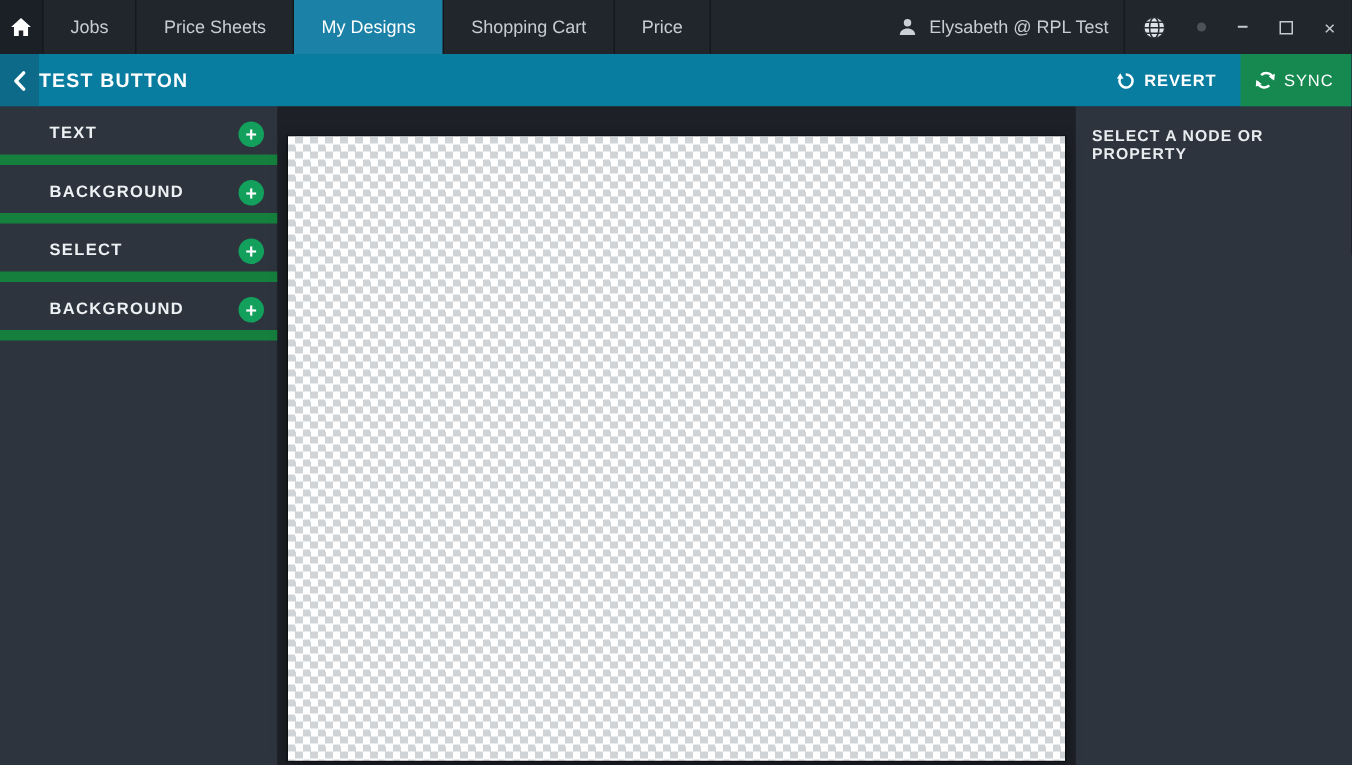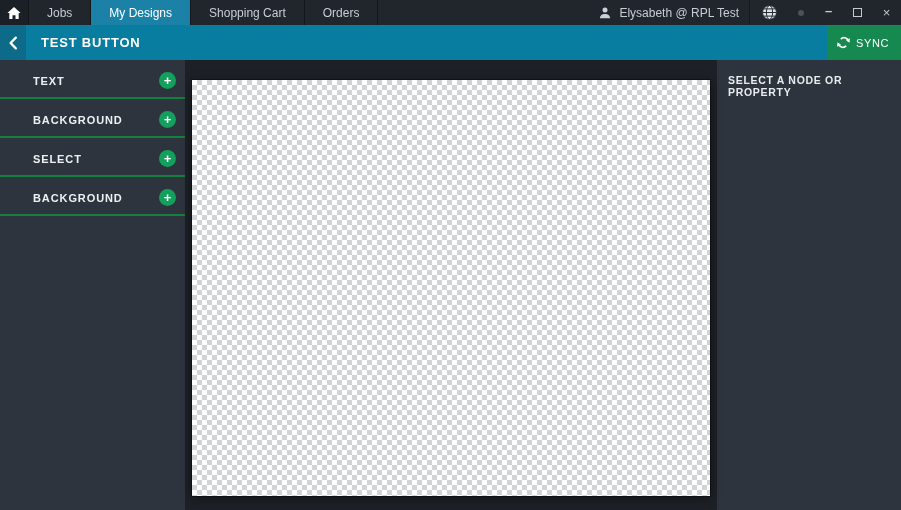--- a/index.html
+++ b/index.html
@@ -5,21 +5,21 @@
   * { margin:0; padding:0; box-sizing:border-box; }
   html,body { width:901px; height:510px; overflow:hidden; }
   body {
     font-family:"Liberation Sans","DejaVu Sans",sans-serif;
     background:#1d2127; color:#e8ecef;
     -webkit-font-smoothing:antialiased;
   }
 
   
   .topbar {
-    height:25px; background:#21262c; display:flex; align-items:stretch;
+    height:36px; background:#21262c; display:flex; align-items:stretch;
     font-size:12px; color:#c6cdd5;
   }
   .home-tile {
     width:29px; background:#1b2026; display:flex; align-items:center; justify-content:center;
     border-right:1px solid #14181d; cursor:pointer;
   }
   .tab {
     display:flex; align-items:center; padding:0 18px;
     border-right:1px solid #14181d; cursor:pointer; white-space:nowrap;
   }
@@ -36,42 +36,42 @@
   }
   .max-box { width:9px; height:9px; border:1.5px solid #c3cad1; }
   .min-glyph { position:relative; top:-2px; font-weight:bold; }
 
   
   .appbar { height:35px; background:#097d9f; display:flex; align-items:stretch; }
   .back-tile {
     width:26px; background:#0d6b89; display:flex; align-items:center; justify-content:center; cursor:pointer;
   }
   .appbar-title {
-    display:flex; align-items:center; margin-left:15px;
+    display:flex; align-items:center; 
     font-size:13px; font-weight:bold; letter-spacing:.8px; color:#ffffff;
   }
   .appbar .spacer { flex:1; }
   .revert-btn {
     display:flex; align-items:center; gap:6px; padding:0 16px;
     color:#ffffff; font-size:11px; font-weight:bold; letter-spacing:.6px; cursor:pointer;
     background:transparent; border:none;
   }
   .sync-btn {
     display:flex; align-items:center; gap:6px; padding:0 12px 0 10px;
     background:#15894f; color:#ffffff; font-size:11px; font-weight:normal; letter-spacing:.6px;
     border:none; cursor:pointer;
   }
 
   
   .main { display:flex; height:450px; }
 
   .sidebar { width:185px; background:#2e343d; }
   .srow {
     height:39px; display:flex; align-items:center;
-    padding:4px 9px 0 33px; border-bottom:2px solid #15803d; cursor:pointer;
+    padding:4px 9px 0 33px; border-bottom:7px solid #15803d; cursor:pointer;
   }
   .srow-label {
     flex:1; font-size:11px; font-weight:bold; letter-spacing:.9px; color:#eef1f4;
   }
   .plus-btn {
     width:17px; height:17px; border-radius:50%; background:#12a05c; border:none;
     color:#ffffff; font-size:13px; font-weight:bold; line-height:15px; text-align:center;
     cursor:pointer; padding:0; display:flex; align-items:center; justify-content:center;
   }
 
@@ -95,23 +95,24 @@
 
 <div class="topbar">
   <div class="home-tile">
     <span>
       <svg width="14" height="14" viewBox="0 0 14 14">
         <path d="M7 1 L13.6 7 H11.7 V13 H8.5 V9.3 H5.5 V13 H2.3 V7 H0.4 Z" fill="#ffffff"></path>
       </svg>
     </span>
   </div>
   <div class="tab">Jobs</div>
+  <div class="tab">Price Sheets</div>
   <div class="tab active">My Designs</div>
   <div class="tab">Shopping Cart</div>
-  <div class="tab">Orders</div>
+  <div class="tab">Price</div>
   <div class="spacer"></div>
 
   <div class="user-chip">
     <span>
       <svg width="14" height="14" viewBox="0 0 14 14">
         <circle cx="7" cy="4.1" r="2.5" fill="#c9d0d8"></circle>
         <path d="M1.9 12.3 c0-2.8 2.3-4.3 5.1-4.3 s5.1 1.5 5.1 4.3 z" fill="#c9d0d8"></path>
       </svg>
     </span>
     <span>Elysabeth @ RPL Test</span>
@@ -153,20 +154,29 @@
   <div class="back-tile">
     <span>
       <svg width="12" height="16" viewBox="0 0 12 16">
         <polyline points="8.8,2.6 3.6,8 8.8,13.4" fill="none" stroke="#ffffff" stroke-width="2.3" stroke-linecap="round" stroke-linejoin="round"></polyline>
       </svg>
     </span>
   </div>
   <div class="appbar-title">TEST BUTTON</div>
   <div class="spacer"></div>
 
+  <button class="revert-btn">
+    <span>
+      <svg width="13" height="13" viewBox="0 0 14 14">
+        <path d="M3.0 5.4 A4.7 4.7 0 1 0 7 2.8" fill="none" stroke="#ffffff" stroke-width="1.8"></path>
+        <polygon points="0.6,5.9 5.4,5.9 3.0,1.9" fill="#ffffff"></polygon>
+      </svg>
+    </span>
+    <span>REVERT</span>
+  </button>
 
   <button class="sync-btn">
     <span>
       <svg width="13" height="13" viewBox="0 0 14 14">
         <path d="M12.6 6.2 A5 5 0 0 0 4.1 3.3" fill="none" stroke="#ffffff" stroke-width="1.8"></path>
         <polygon points="13.9,2.3 13.4,7.2 9.5,4.3" fill="#ffffff"></polygon>
         <path d="M1.4 7.8 A5 5 0 0 0 9.9 10.7" fill="none" stroke="#ffffff" stroke-width="1.8"></path>
         <polygon points="0.1,11.7 0.6,6.8 4.5,9.7" fill="#ffffff"></polygon>
       </svg>
     </span>

